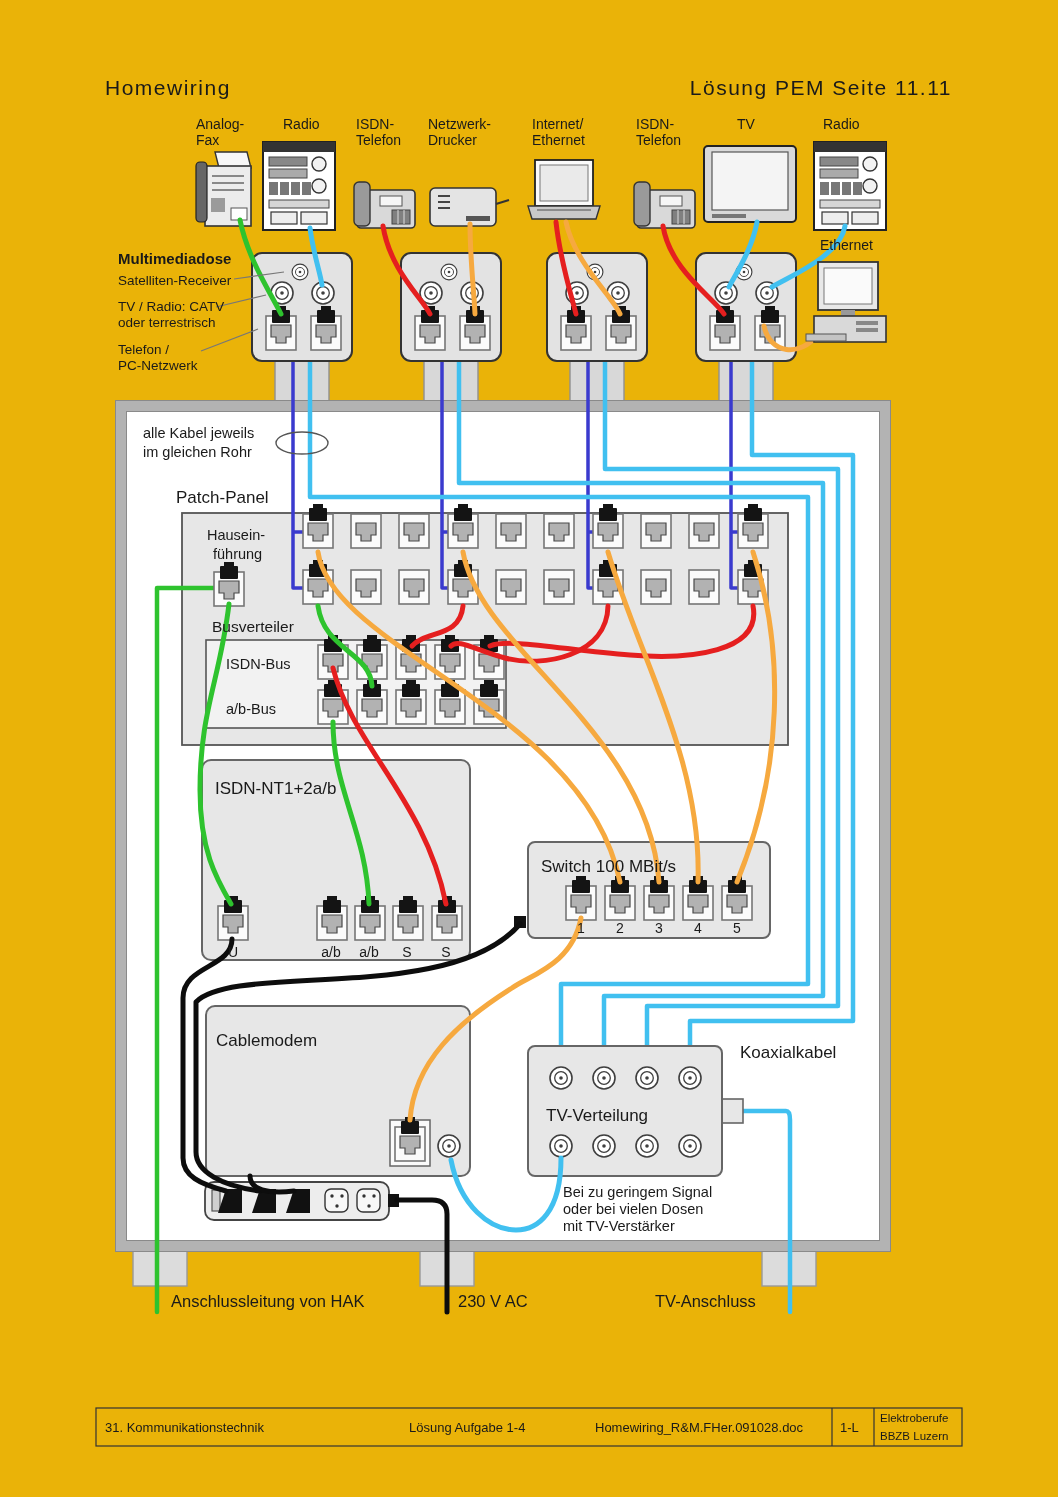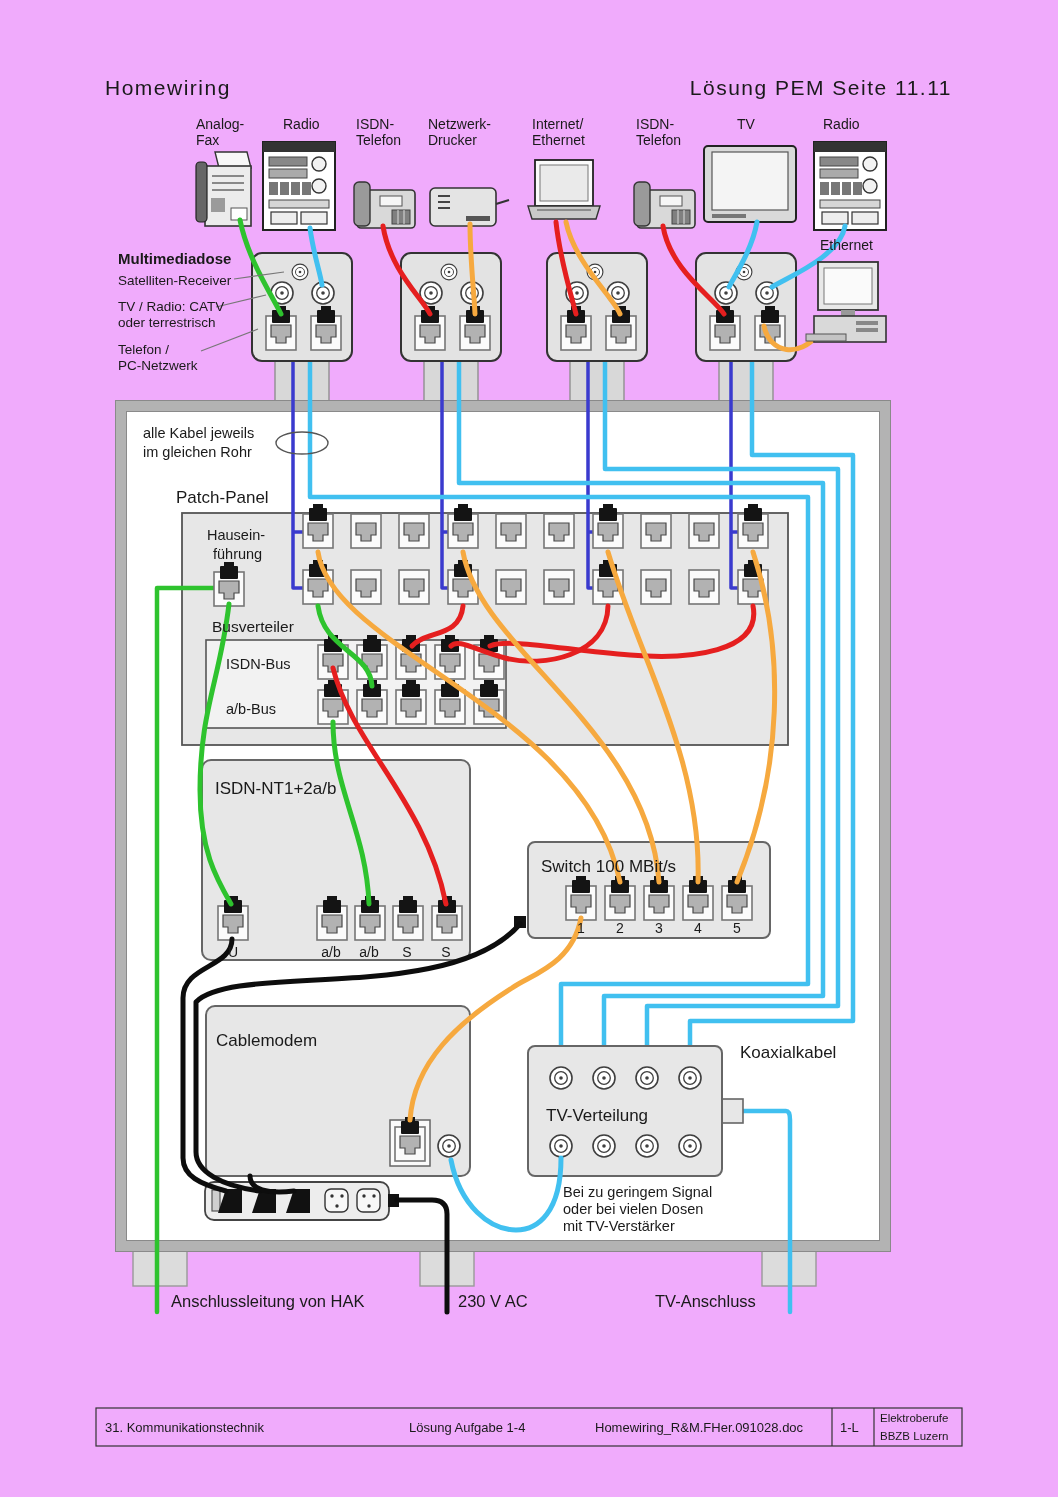--- a/index.html
+++ b/index.html
@@ -1,16 +1,16 @@
 <!DOCTYPE html>
 <html style="--c-green: #2ec32e; --c-red: #e51f1f; --c-orange: #f6a93f; --c-cyan: #41c0f0; --c-blue: #3a3ace; --c-black: #0d0d0d; --c-boxfill: #e7e7e7; --c-cabinet_border: #b3b3b3;"><head>
 <meta charset="utf-8">
 <style>
   html,body{margin:0;padding:0;background:#fff;}
-  .page{position:relative;width:1058px;height:1497px;background:#f0abfc;overflow:hidden;}
+  .page{position:relative;width:1058px;height:1497px;background:#eab308;overflow:hidden;}
   svg text{font-family:"Liberation Sans","DejaVu Sans",sans-serif;fill:#1a1a1a;}
   .hdr{font-size:21px;letter-spacing:1.5px;}
   .lbl{font-size:14px;}
   .lbl-b{font-size:15px;font-weight:bold;}
   .title17{font-size:17px;}
   .title15{font-size:15.5px;}
   .small13{font-size:13.5px;}
   .port{font-size:14px;}
   .note{font-size:14.5px;}
   .bottom{font-size:16.5px;}

